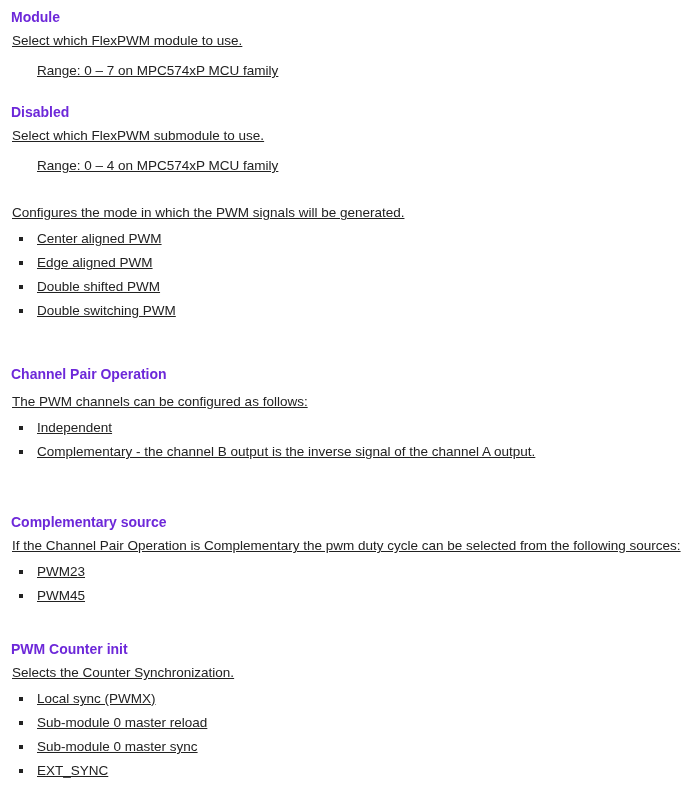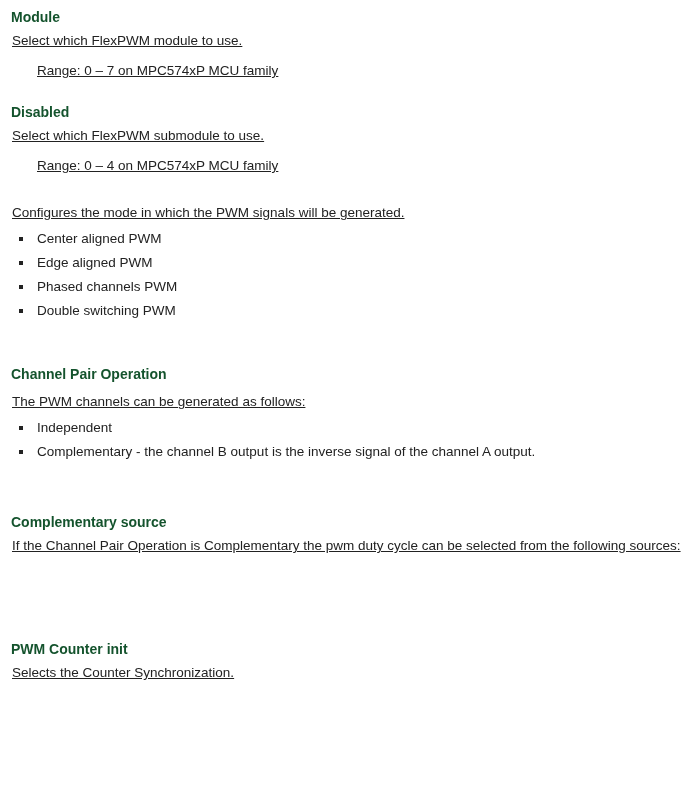--- a/index.html
+++ b/index.html
@@ -4,27 +4,27 @@
   <style>
     html, body { margin: 0; padding: 0; background: #ffffff; }
     body {
       width: 687px; height: 785px; overflow: hidden;
       font-family: "Liberation Sans", sans-serif;
       font-size: 13.5px; color: #222222;
     }
     .doc { padding: 0 0 0 11px; position: relative; }
     .sec { position: absolute; left: 11px; right: 0; }
     h3 {
-      margin: 0; font-size: 14px; font-weight: bold; color: #14532d;
+      margin: 0; font-size: 14px; font-weight: bold; color: #6d28d9;
       line-height: 18px;
     }
     p { margin: 1px; line-height: 18px; text-decoration: underline; }
     .range { padding-left: 25px; }
     ul { margin: 0; padding: 0; list-style: none; }
-    li { position: relative; padding-left: 26px; line-height: 18px; height: 24px; }
+    li { position: relative; padding-left: 26px; line-height: 18px; height: 24px; text-decoration: underline; }
     li::before {
       content: ""; position: absolute; left: 8px; top: 7px;
       width: 4px; height: 4px; background: #222222;
     }
   </style>
 </head>
 <body>
 
 <div class="doc">
 
@@ -38,37 +38,47 @@
     <h3>Disabled</h3>
     <p style="margin-top:6px">Select which FlexPWM submodule to use.</p>
     <p class="range" style="margin-top:12px">Range: 0 – 4 on MPC574xP MCU family</p>
   </div>
 
   <div class="sec" style="top:198px">
     <p style="margin-top:6px">Configures the mode in which the PWM signals will be generated.</p>
     <ul style="margin-top:8px">
       <li>Center aligned PWM</li>
       <li>Edge aligned PWM</li>
-      <li>Phased channels PWM</li>
+      <li>Double shifted PWM</li>
       <li>Double switching PWM</li>
     </ul>
   </div>
 
   <div class="sec" style="top:365px">
     <h3>Channel Pair Operation</h3>
-    <p style="margin-top:10px">The PWM channels can be generated as follows:</p>
+    <p style="margin-top:10px">The PWM channels can be configured as follows:</p>
     <ul style="margin-top:8px">
       <li>Independent</li>
       <li>Complementary - the channel B output is the inverse signal of the channel A output.</li>
     </ul>
   </div>
 
   <div class="sec" style="top:513px">
     <h3>Complementary source</h3>
     <p style="margin-top:6px; white-space:nowrap">If the Channel Pair Operation is Complementary the pwm duty cycle can be selected from the following sources:</p>
+    <ul style="margin-top:8px">
+      <li>PWM23</li>
+      <li>PWM45</li>
+    </ul>
   </div>
 
   <div class="sec" style="top:640px">
     <h3>PWM Counter init</h3>
     <p style="margin-top:6px">Selects the Counter Synchronization.</p>
+    <ul style="margin-top:8px">
+      <li>Local sync (PWMX)</li>
+      <li>Sub-module 0 master reload</li>
+      <li>Sub-module 0 master sync</li>
+      <li>EXT_SYNC</li>
+    </ul>
   </div>
 
 </div>
 
 </body></html>

